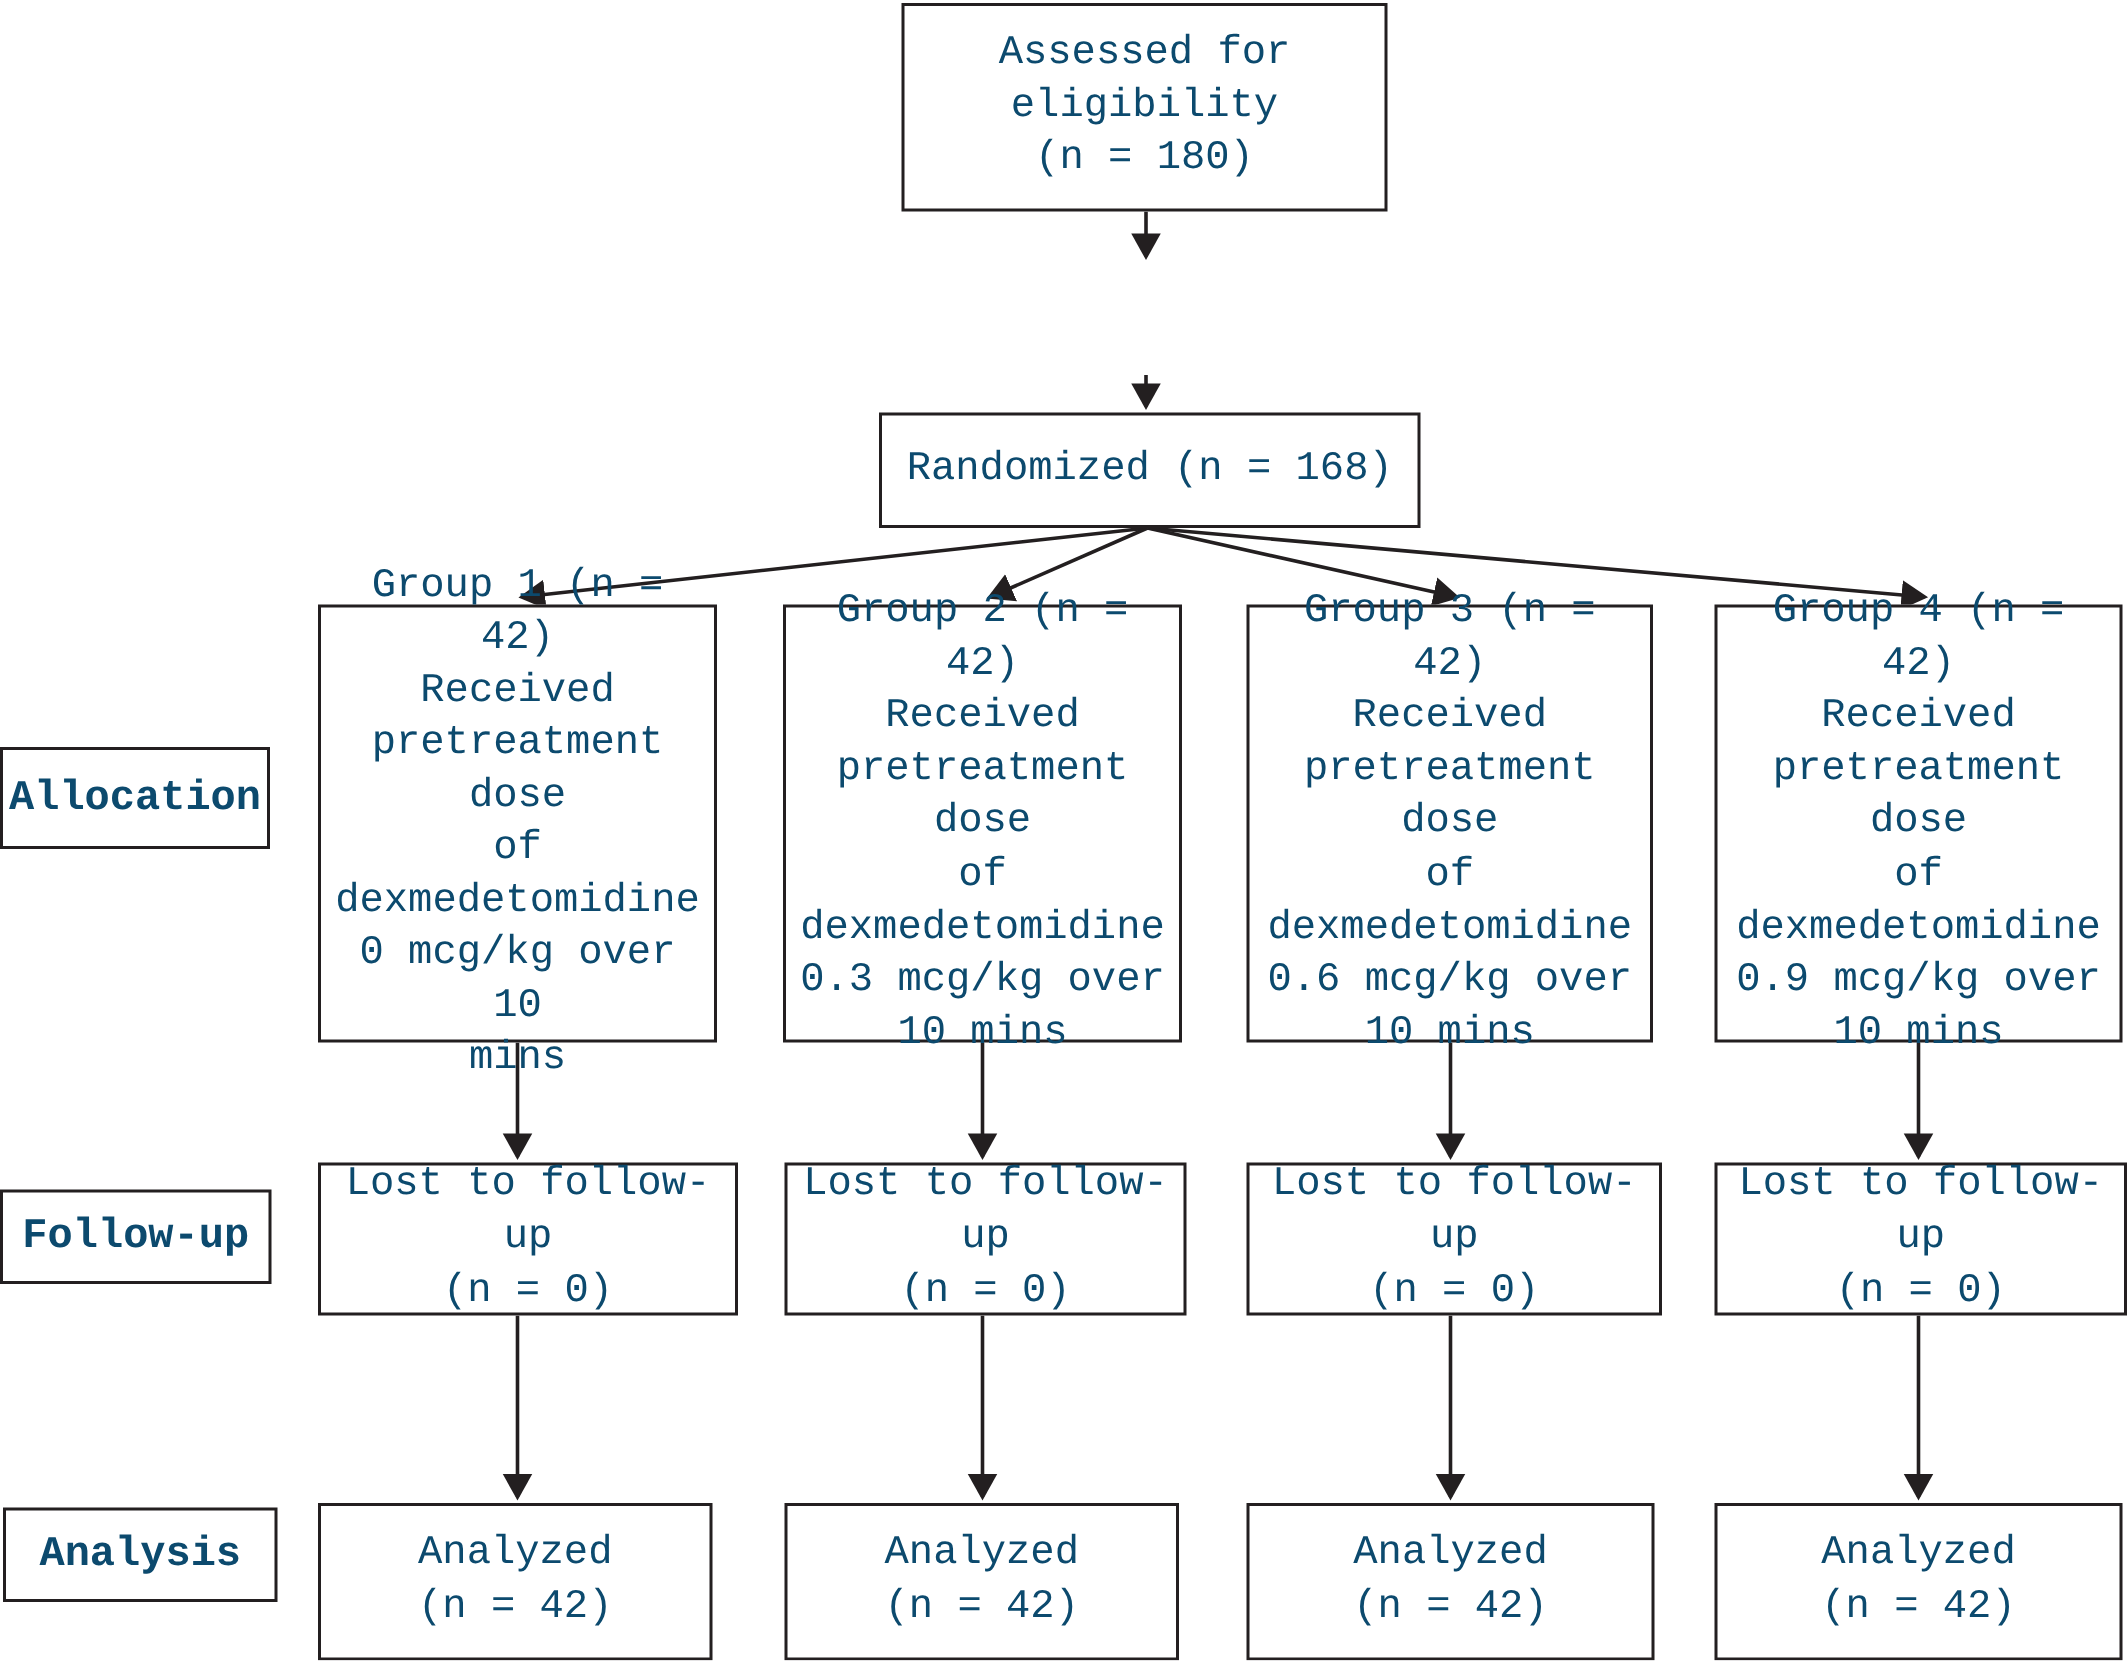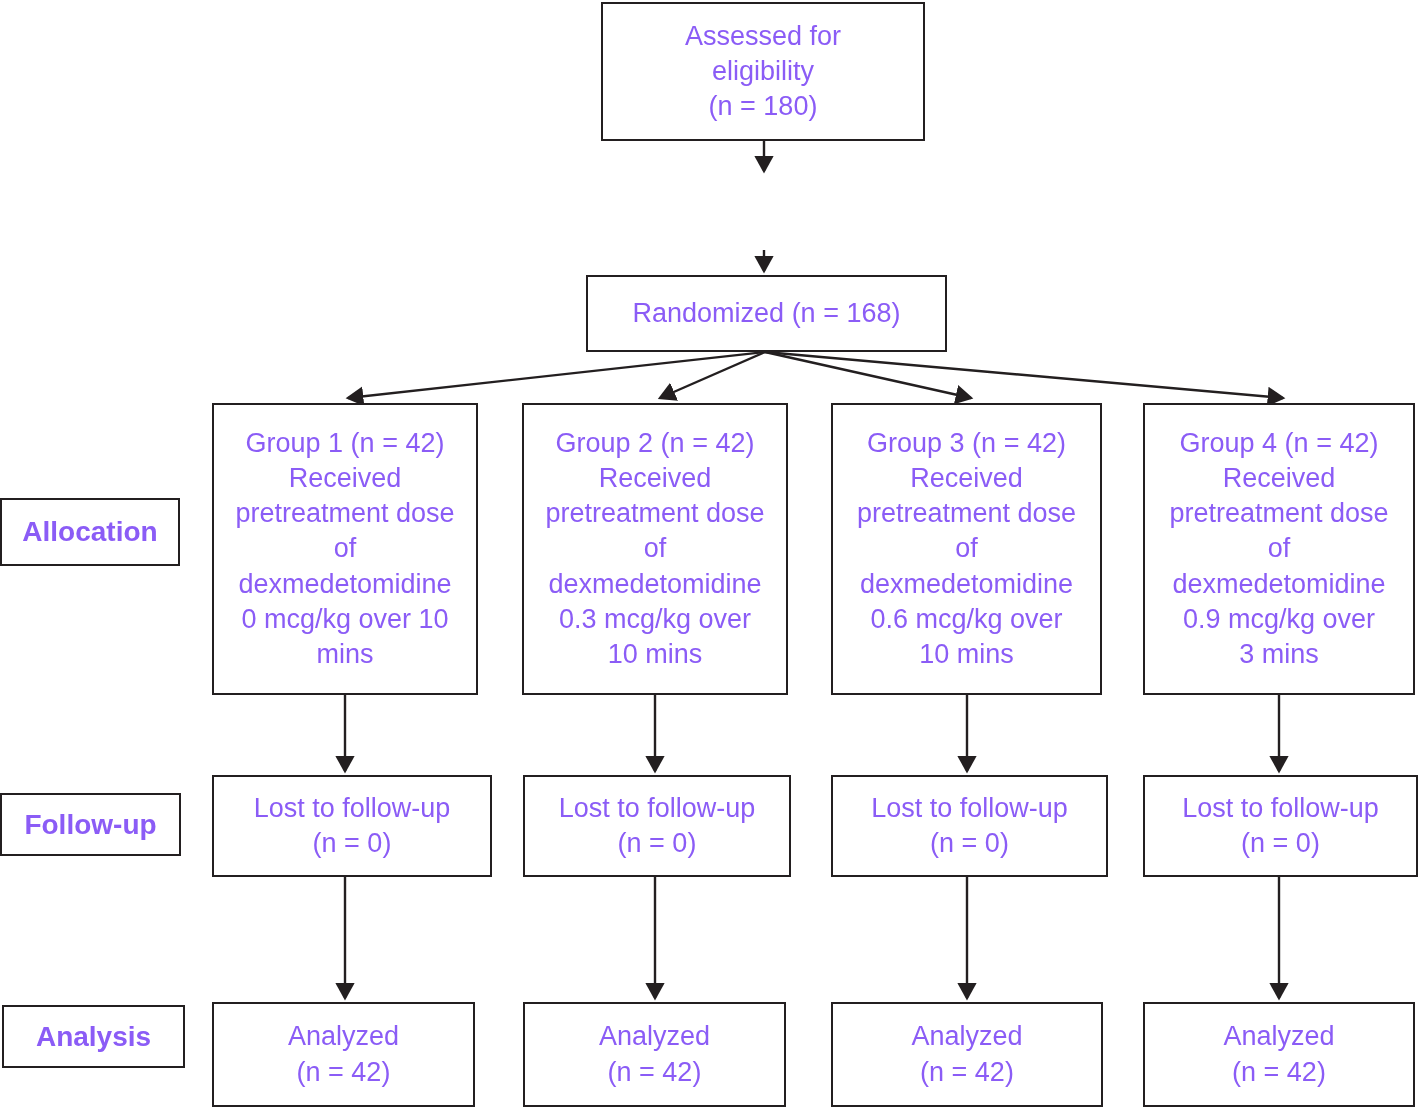--- a/index.html
+++ b/index.html
@@ -5,22 +5,22 @@
   html, body {
     margin: 0;
     padding: 0;
     background: #ffffff;
   }
   #canvas {
     position: relative;
     width: 1418px;
     height: 1107px;
     background: #ffffff;
-    font-family: Liberation Sans, sans-serif;
-    color: #8b5cf6;
+    font-family: Liberation Mono, monospace;
+    color: #0c4a6e;
     overflow: hidden;
   }
   .box {
     position: absolute;
     box-sizing: border-box;
     border: 2px solid #231f20;
     background: #ffffff;
     display: flex;
     align-items: center;
     justify-content: center;
@@ -121,21 +121,21 @@
 of
 dexmedetomidine
 0.6 mcg/kg over
 10 mins</div>
   <div class="box" style="left:1143px; top:403px; width:272px; height:292px;">Group 4 (n = 42)
 Received
 pretreatment dose
 of
 dexmedetomidine
 0.9 mcg/kg over
-3 mins</div>
+10 mins</div>
 
   <div class="box" style="left:212px; top:775px; width:280px; height:102px;">Lost to follow-up
 (n = 0)</div>
   <div class="box" style="left:523px; top:775px; width:268px; height:102px;">Lost to follow-up
 (n = 0)</div>
   <div class="box" style="left:831px; top:775px; width:277px; height:102px;">Lost to follow-up
 (n = 0)</div>
   <div class="box" style="left:1143px; top:775px; width:275px; height:102px;">Lost to follow-up
 (n = 0)</div>
 

